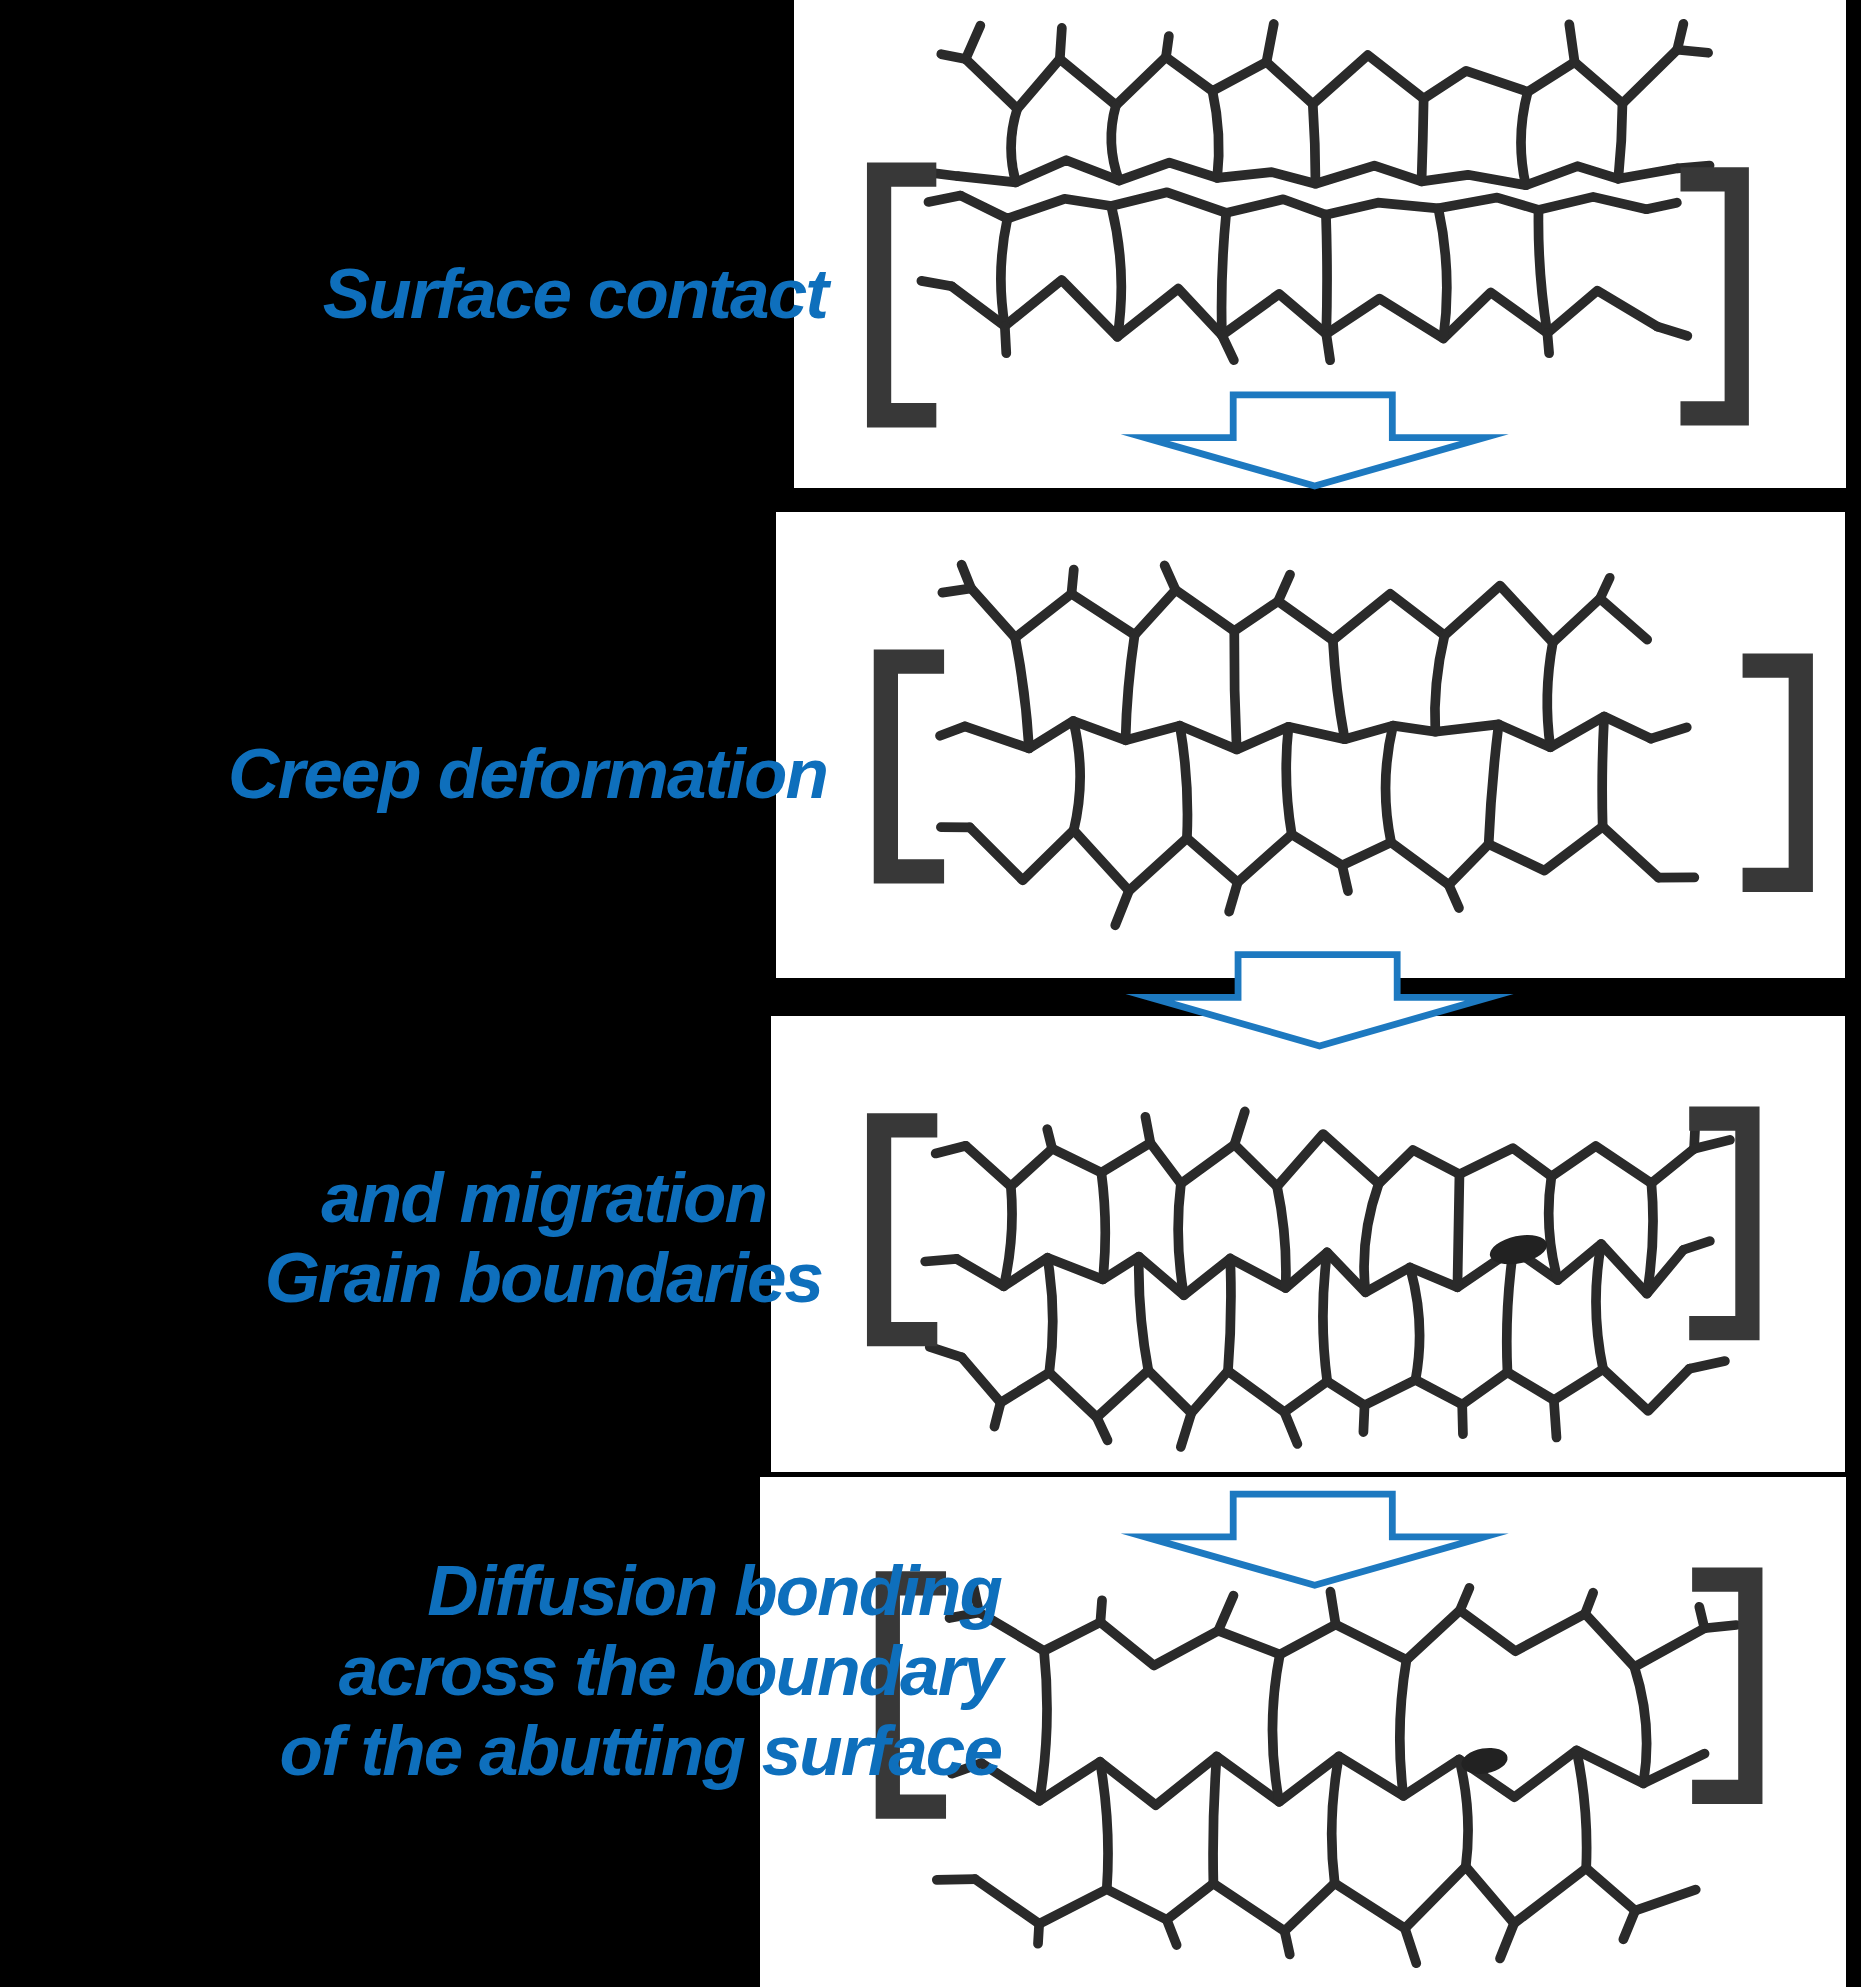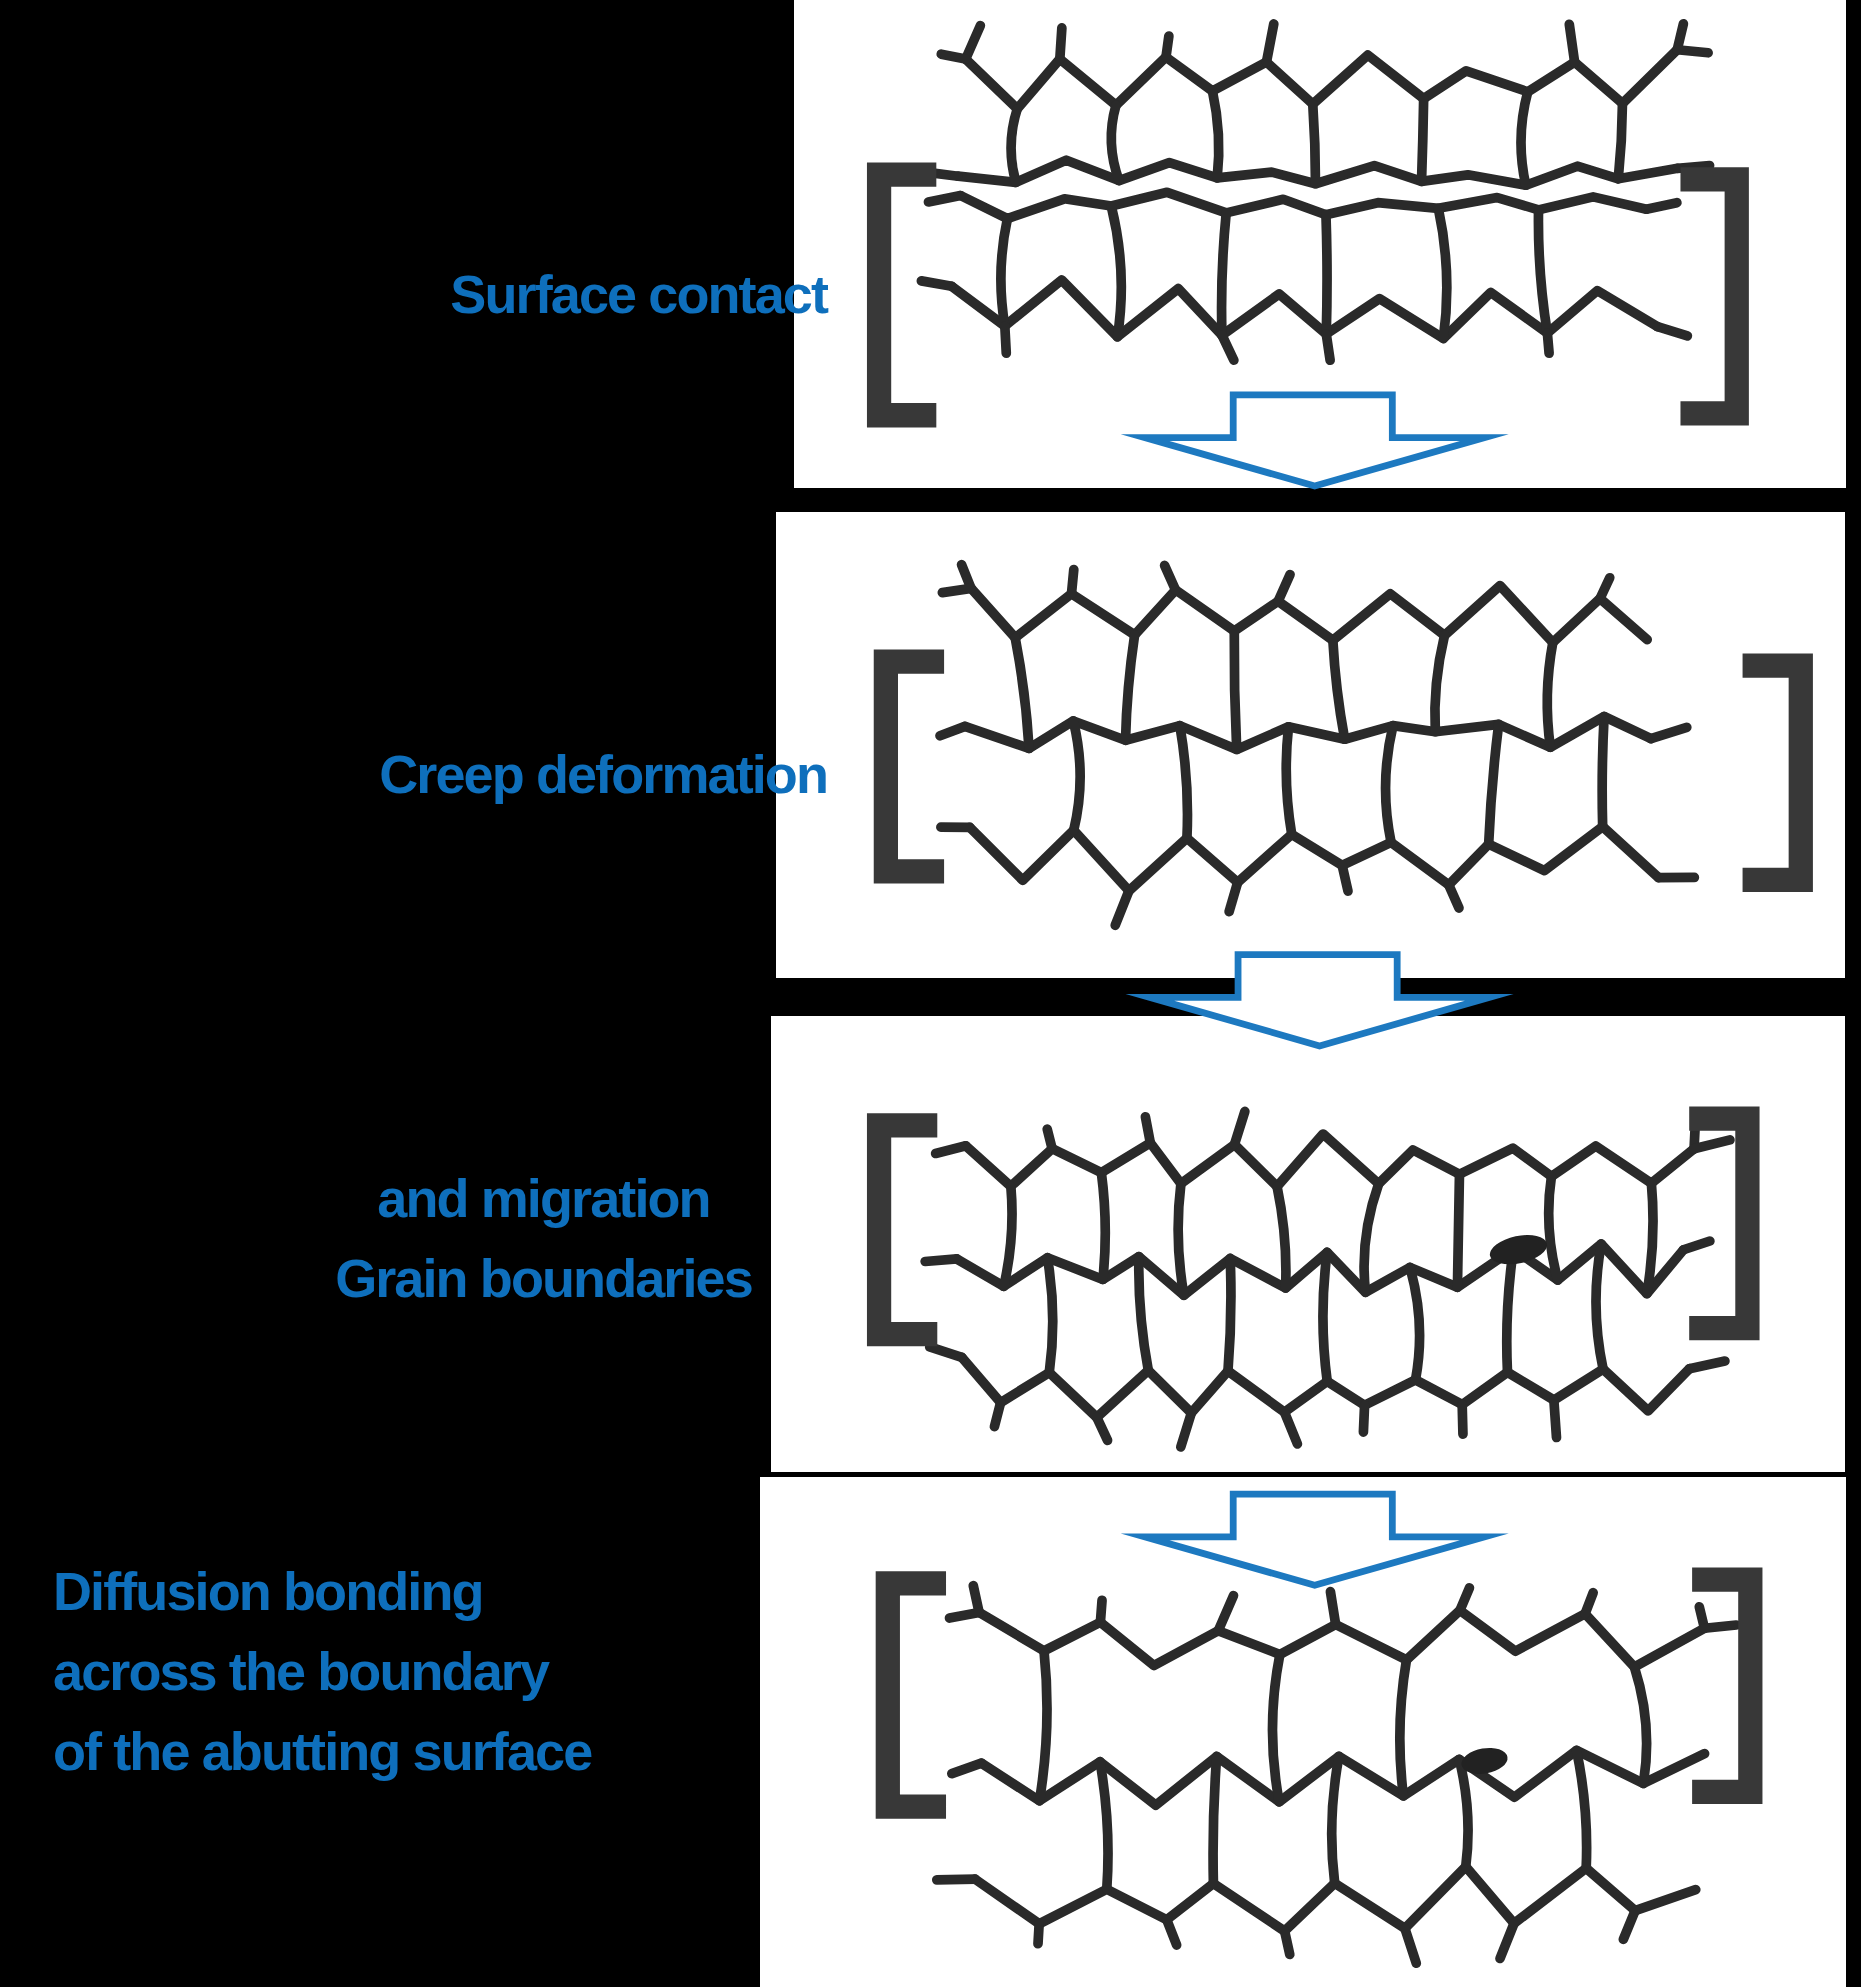--- a/index.html
+++ b/index.html
@@ -13,26 +13,26 @@
   #panel2{left:776px;top:512px;width:1069px;height:466px}
   #panel3{left:771px;top:1016px;width:1074px;height:456px}
   #panel4{left:760px;top:1477px;width:1086px;height:510px}
   svg.art{position:absolute;left:0;top:0;width:1861px;height:1987px}
   .grains path{stroke:var(--grain,#2a2a2a);fill:none;stroke-width:10;stroke-linecap:round;stroke-linejoin:round}
   .bracket{stroke:var(--bracket,#383838);fill:none;stroke-width:25;stroke-linecap:butt;stroke-linejoin:miter}
   .pore{fill:var(--pore,#222)}
   .arrow{fill:var(--arrowfill,#fff);stroke:var(--arrow,#1d79c0);stroke-width:7;stroke-linejoin:miter;stroke-miterlimit:9}
   .label{
     position:absolute;color:var(--labelblue,#0e6fbc);font-weight:700;
-    font-size:54px;line-height:80px;letter-spacing:-1.9px;white-space:nowrap;
+    font-size:71px;line-height:80px;letter-spacing:-1.9px;white-space:nowrap;font-style:italic;
   }
   #label1{left:0;top:254px;width:827px;text-align:right}
   #label2{left:0;top:734px;width:827px;text-align:right}
   #label3{left:97px;top:1158px;width:893px;text-align:center}
-  #label4{left:53px;top:1551px;width:970px;text-align:left}
+  #label4{left:31px;top:1551px;width:970px;text-align:right}
 </style>
 </head>
 <body>
 
 <div class="stage">
 
   <div class="panel" id="panel1"></div>
   <div class="panel" id="panel2"></div>
   <div class="panel" id="panel3"></div>
   <div class="panel" id="panel4"></div>

